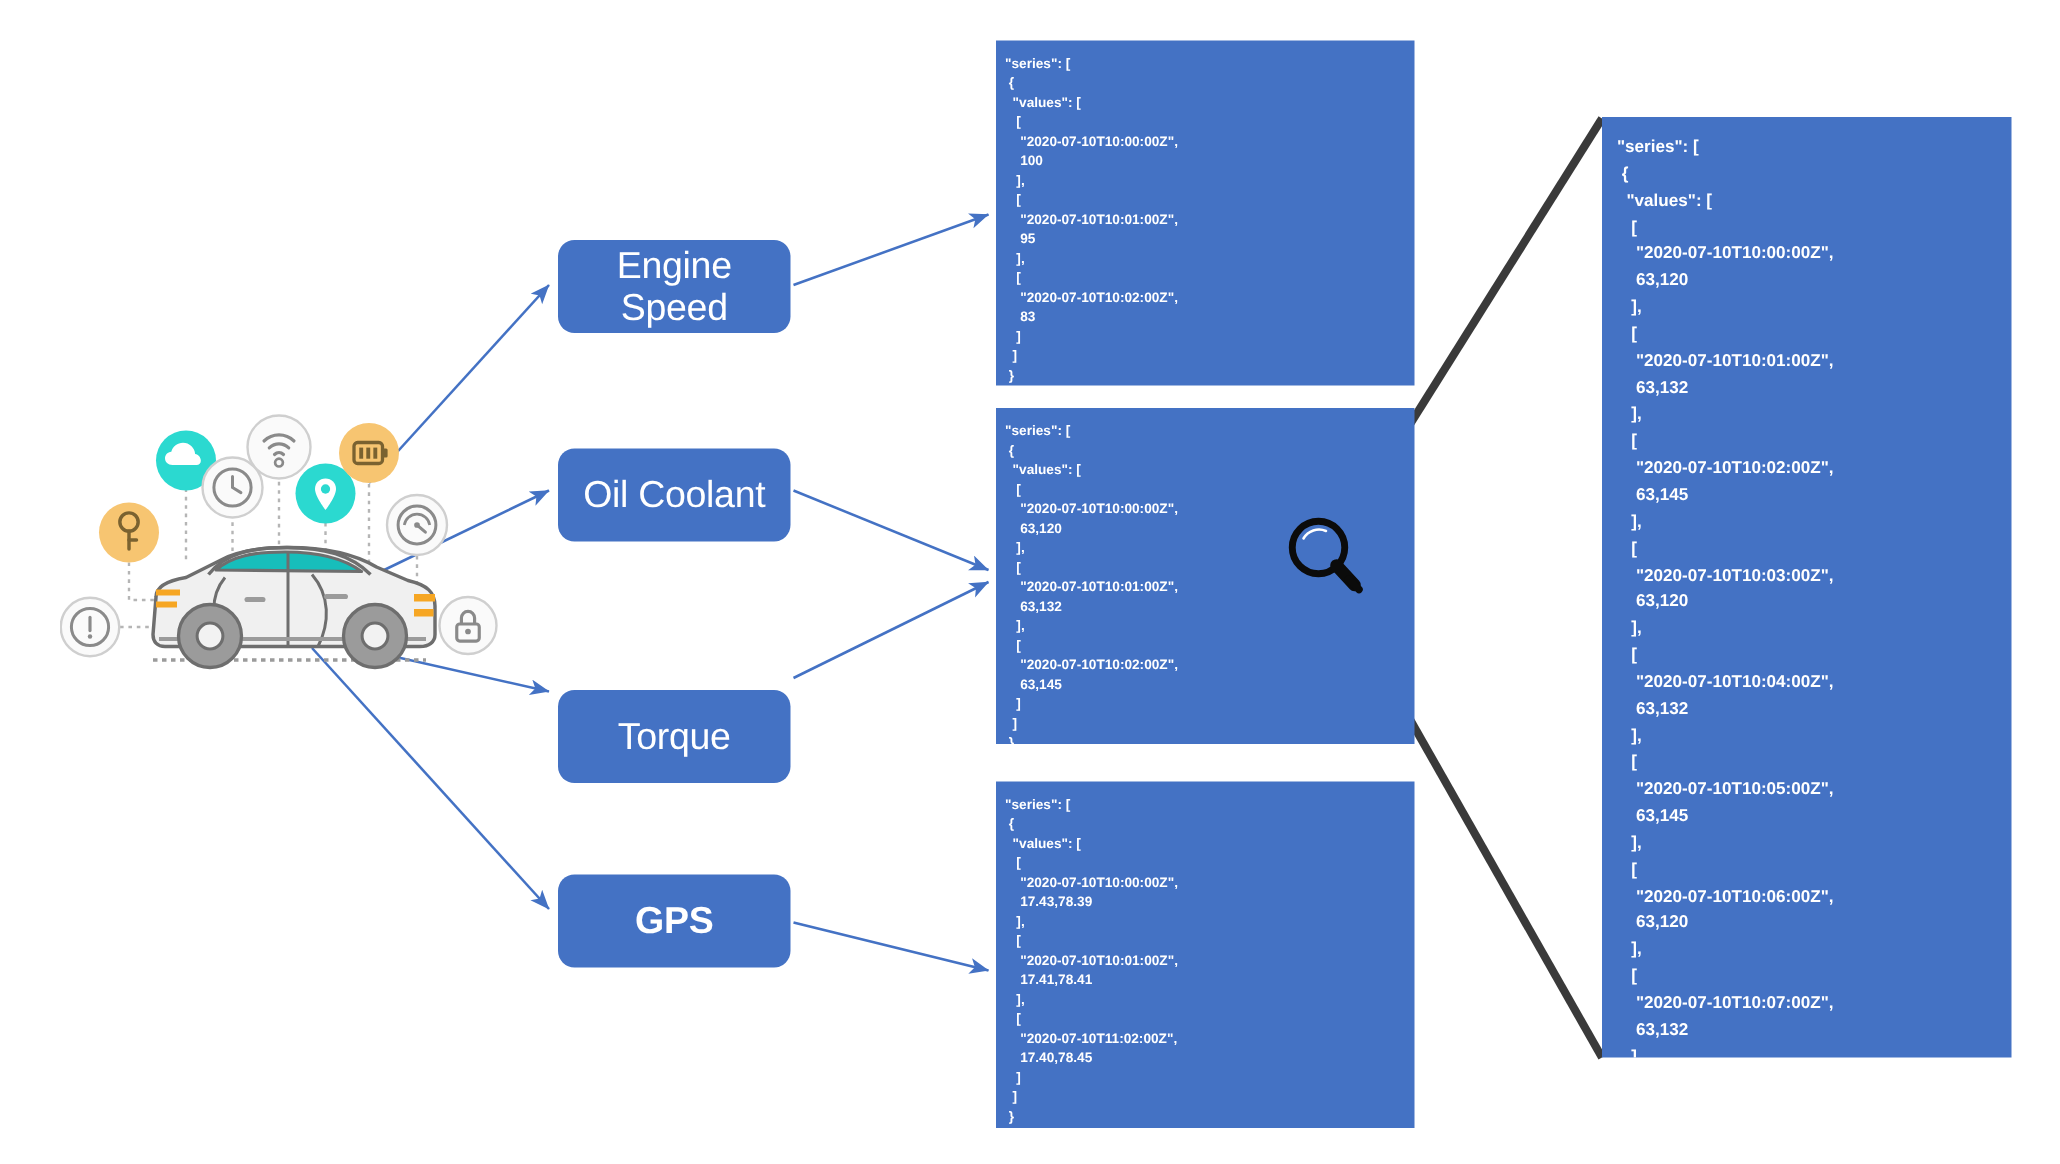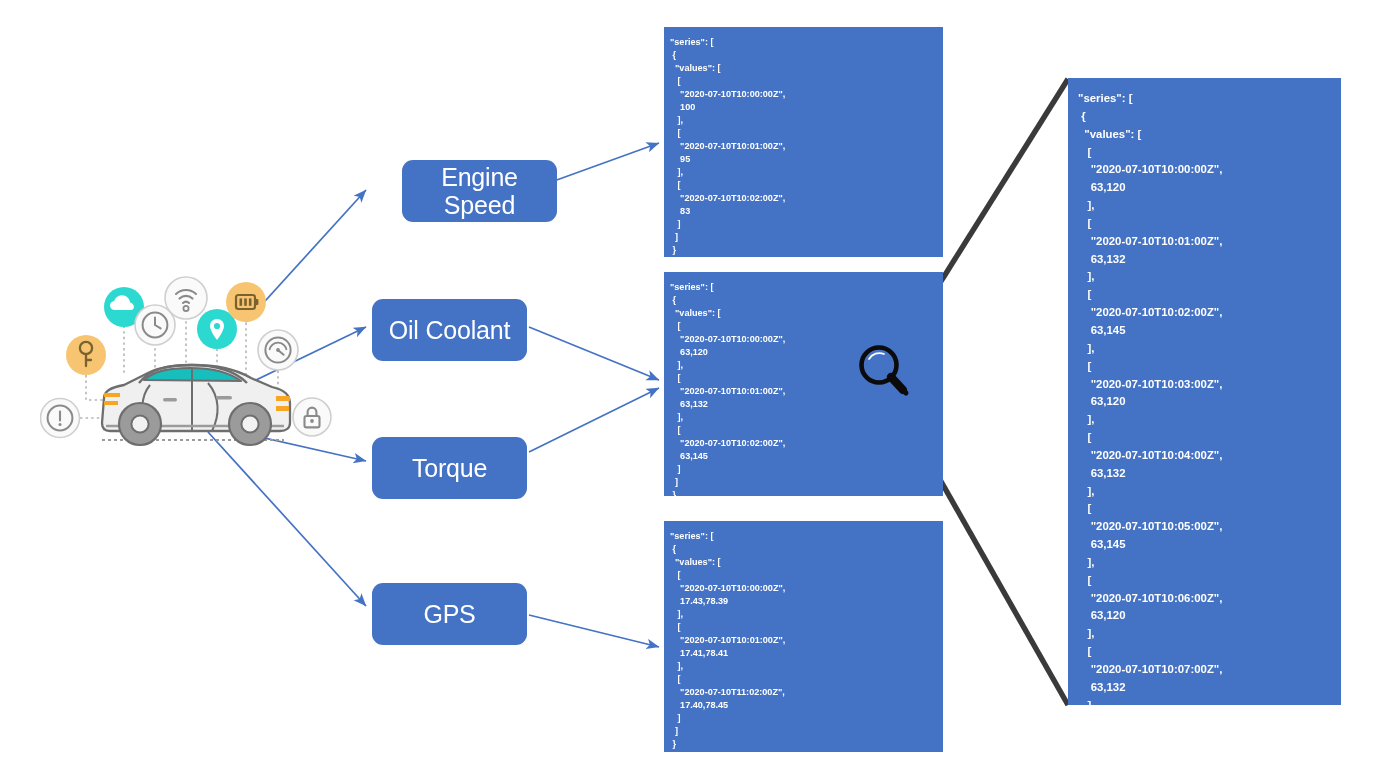--- a/index.html
+++ b/index.html
@@ -79,21 +79,21 @@
     line-height: 17.85px;
   }
 
   
   #panel-engine  { left: 664px; top: 27px;  width: 279px; height: 230px; }
   #panel-oil     { left: 664px; top: 272px; width: 279px; height: 224px; }
   #panel-gps     { left: 664px; top: 521px; width: 279px; height: 231px; }
   #panel-zoomed  { left: 1068px; top: 78px; width: 273px; height: 627px; }
 
   
-  #box-engine-speed { left: 372px; top: 160px; width: 155px; height: 62px; margin-left: 30px; }
+  #box-engine-speed { left: 372px; top: 160px; width: 155px; height: 62px; }
   #box-oil-coolant  { left: 372px; top: 299px; width: 155px; height: 62px; }
   #box-torque       { left: 372px; top: 437px; width: 155px; height: 62px; }
   #box-gps          { left: 372px; top: 583px; width: 155px; height: 62px; }
 
   
   #car-illustration {
     position: absolute;
     left: 40px;
     top: 265px;
     width: 300px;
@@ -244,23 +244,23 @@
         <circle cx="20" cy="159.4" r="1.5" fill="#8A8A8A"></circle>
       </g>
     </svg>
   </div>
 
   <div class="sensor-box" id="box-engine-speed" style="white-space: pre-line;">Engine
 Speed</div>
 
   <div class="sensor-box" id="box-oil-coolant" style="white-space: pre-line; text-align: center;">Oil Coolant</div>
 
-  <div class="sensor-box" id="box-torque" style="white-space: pre-line;">Torque</div>
-
-  <div class="sensor-box" id="box-gps" style="white-space: pre-line;">GPS</div>
+  <div class="sensor-box" id="box-torque" style="white-space: pre-line; margin-top: 23px;">Torque</div>
+
+  <div class="sensor-box" id="box-gps" style="white-space: pre-line; font-weight: bold;">GPS</div>
 
   <div class="json-panel json-small" id="panel-engine">
     <pre>"series": [
  {
   "values": [
    [
     "2020-07-10T10:00:00Z",
     100
    ],
    [

